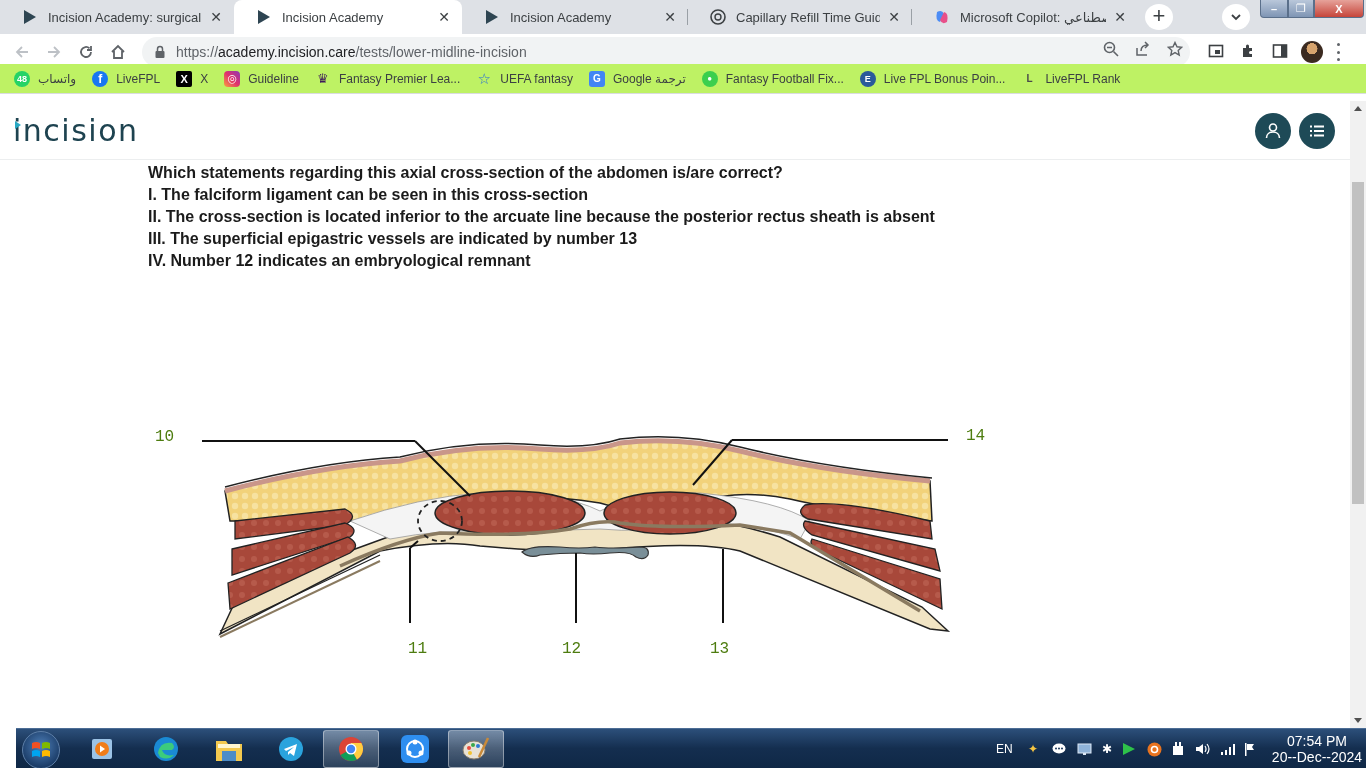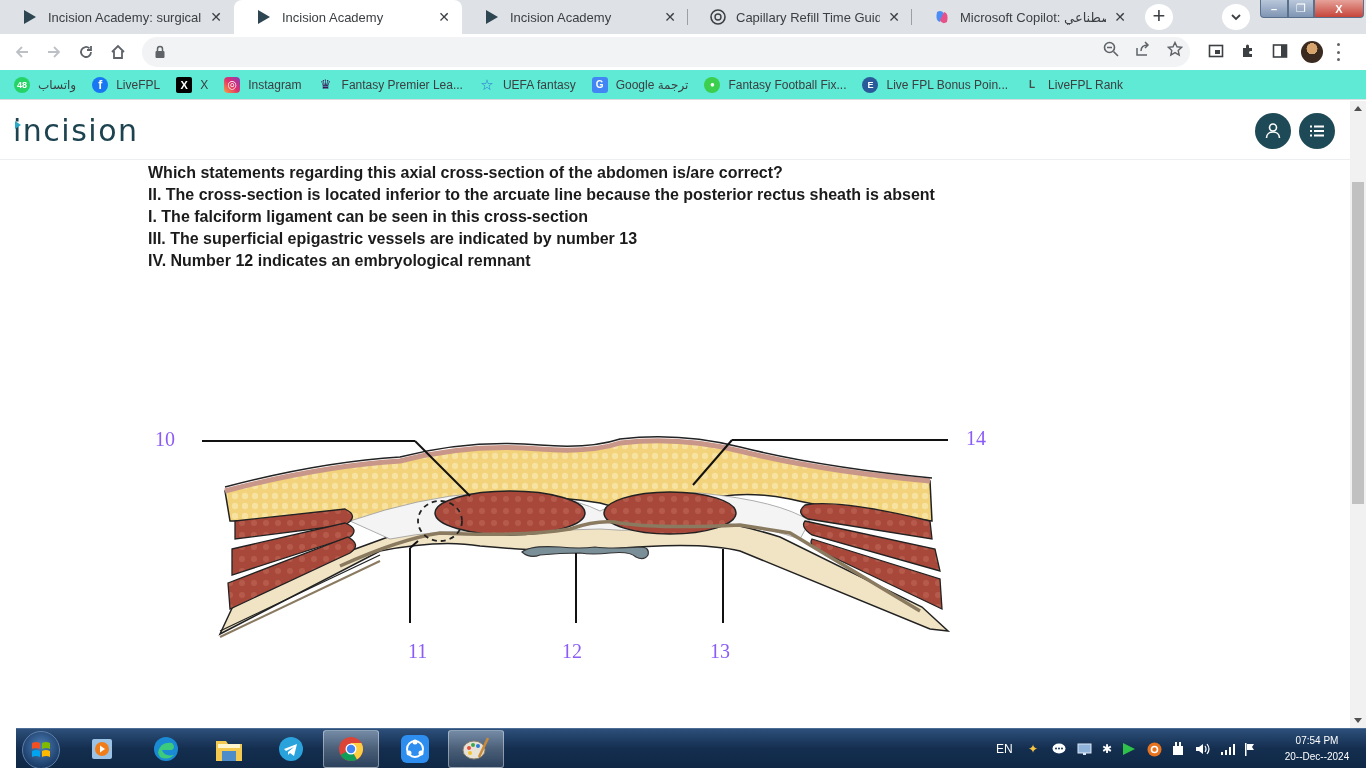--- a/index.html
+++ b/index.html
@@ -30,51 +30,51 @@
   .omnibox .url { margin-left: 10px; font-size: 14px; color: #202124; }
   .omnibox .url .host { color: #202124; }
   .omnibox .url .path { color: #5f6368; }
   .omni-icon { position: absolute; top: 7px; width: 18px; height: 18px; color: #5f6368; font-size: 15px; text-align: center; line-height: 18px; }
   .tb-icon { position: absolute; top: 9px; width: 18px; height: 18px; color: #3c4043; font-size: 15px; text-align: center; line-height: 18px; }
   .profile { position: absolute; left: 1301px; top: 7px; width: 22px; height: 22px; border-radius: 50%; background: radial-gradient(circle at 50% 35%, #d7a46e 0 30%, #3b2a20 31% 100%); }
   .kebab { position: absolute; left: 1335px; top: 9px; width: 6px; height: 18px; display: flex; flex-direction: column; justify-content: space-between; align-items: center; }
   .kebab i { display: block; width: 3px; height: 3px; border-radius: 50%; background: #5f6368; }
 
   
-  .bookmarks { position: absolute; left: 0; top: 70px; width: 1366px; height: 30px; background: #5eead4; border-bottom: 1px solid #dadce0; display: flex; align-items: center; padding-left: 14px; }
+  .bookmarks { position: absolute; left: 0; top: 64px; width: 1366px; height: 30px; background: #bef264; border-bottom: 1px solid #dadce0; display: flex; align-items: center; padding-left: 14px; }
   .bm { display: flex; align-items: center; font-size: 12px; color: #3c4043; margin-right: 16px; white-space: nowrap; }
   .bm .bic { width: 16px; height: 16px; margin-right: 8px; display: inline-flex; align-items: center; justify-content: center; font-size: 9px; font-weight: bold; color: #fff; border-radius: 50%; flex: none; }
 
   
   .page { position: absolute; left: 0; top: 101px; width: 1350px; height: 627px; background: #fff; overflow: hidden; }
   .site-header { position: absolute; left: 0; top: 0; width: 1350px; height: 59px; border-bottom: 1px solid #eceeef; background: #fff; }
   .logo { position: absolute; left: 13px; top: 12px; font-family: "DejaVu Sans", sans-serif; font-size: 30px; letter-spacing: 1.5px; color: #1e4350; font-weight: normal; }
   .logo .dotmark { position: absolute; left: 2px; top: 8px; width: 0; height: 0; border-top: 4px solid transparent; border-bottom: 4px solid transparent; border-left: 6px solid #29a9c4; }
   .hdr-btn { position: absolute; top: 12px; width: 36px; height: 36px; border-radius: 50%; background: #1e4a57; display: flex; align-items: center; justify-content: center; }
 
   .question { position: absolute; left: 148px; top: 61px; font-size: 16px; font-weight: bold; color: #1b1b1b; line-height: 22px; }
   .question div { white-space: nowrap; }
 
   .figure { position: absolute; left: 140px; top: 320px; width: 880px; height: 250px; }
-  .lbl { position: absolute; font-size: 20px; color: #8b5cf6; font-family: Liberation Serif, serif; }
+  .lbl { position: absolute; font-size: 16px; color: #4d7c0f; font-family: Liberation Mono, monospace; }
 
   
   .scrollbar { position: absolute; left: 1350px; top: 101px; width: 16px; height: 627px; background: #f1f1f1; }
   .scrollbar .up { position: absolute; left: 4px; top: 5px; width: 0; height: 0; border-left: 4px solid transparent; border-right: 4px solid transparent; border-bottom: 5px solid #505050; }
   .scrollbar .down { position: absolute; left: 4px; bottom: 5px; width: 0; height: 0; border-left: 4px solid transparent; border-right: 4px solid transparent; border-top: 5px solid #505050; }
   .scrollbar .thumb { position: absolute; left: 2px; top: 81px; width: 12px; height: 322px; background: #c1c1c1; }
 
   
   .taskbar { position: absolute; left: 16px; top: 728px; width: 1366px; height: 40px; background: linear-gradient(#2c4f7a, #142e4f 50%, #0f2846); border-top: 1px solid #4c6d95; }
   .start { position: absolute; left: 6px; top: 2px; width: 38px; height: 38px; border-radius: 50%; background: radial-gradient(circle at 50% 40%, #4e7fb8, #1d3f6b 70%, #0d2440); border: 1px solid #5d7fa8; display: flex; align-items: center; justify-content: center; }
   .tb-app { position: absolute; top: 1px; width: 56px; height: 38px; display: flex; align-items: center; justify-content: center; border-radius: 3px; }
   .tb-app.active { background: linear-gradient(rgba(255,255,255,0.35), rgba(255,255,255,0.12)); border: 1px solid rgba(255,255,255,0.4); }
   .tray { position: absolute; top: 0; height: 40px; display: flex; align-items: center; color: #fff; font-size: 12px; }
   .tray-icon { position: absolute; top: 12px; width: 16px; height: 16px; display: flex; align-items: center; justify-content: center; font-size: 12px; color: #fff; }
-  .clock { position: absolute; left: 1255px; top: 4px; width: 92px; text-align: center; color: #fff; font-size: 10px; line-height: 16px; }
+  .clock { position: absolute; left: 1255px; top: 4px; width: 92px; text-align: center; color: #fff; font-size: 14px; line-height: 16px; }
   .show-desktop { position: absolute; left: 1352px; top: 2px; width: 12px; height: 36px; border: 1px solid #6b86a8; border-radius: 2px; background: linear-gradient(#3d5f88, #1e3b60); }
 </style>
 </head>
 <body>
 
 <div class="tabstrip">
   <div class="tab" style="left:0;width:234px;">
     <span class="fav">
         <span class="play-tri"></span>
       </span>
@@ -156,20 +156,21 @@
         <path d="M2 8L8 2l6 6M4 7v7h8V7" fill="none" stroke="#5f6368" stroke-width="1.8"></path>
       </svg>
   </div>
   <div class="omnibox">
     <span class="lock">
       <svg width="12" height="14" viewBox="0 0 12 14">
           <rect x="1.5" y="6" width="9" height="7" rx="1" fill="#5f6368"></rect>
           <path d="M3.5 6V4a2.5 2.5 0 0 1 5 0v2" fill="none" stroke="#5f6368" stroke-width="1.5"></path>
         </svg>
     </span>
+    <span class="url"><span class="path">https://</span><span class="host">academy.incision.care</span><span class="path">/tests/lower-midline-incision</span></span>
   </div>
   <div class="omni-icon" style="left:1102px;">
     <svg width="16" height="16" viewBox="0 0 16 16">
         <circle cx="6.5" cy="6.5" r="5" fill="none" stroke="#5f6368" stroke-width="1.6"></circle>
         <path d="M4 6.5h5M10.5 10.5L15 15" stroke="#5f6368" stroke-width="1.6"></path>
       </svg>
   </div>
   <div class="omni-icon" style="left:1134px;">
     <svg width="16" height="16" viewBox="0 0 16 16">
         <path d="M2 7v7h10M6 10c0-4 3-6 7-6M10 1l3 3-3 3" fill="none" stroke="#5f6368" stroke-width="1.5"></path>
@@ -213,21 +214,21 @@
   <div class="bm">
     <span class="bic" style="background:#1877f2;font-size:12px;">f</span>
     <span>LiveFPL</span>
   </div>
   <div class="bm">
     <span class="bic" style="background:#000;border-radius:2px;font-size:11px;">X</span>
     <span>X</span>
   </div>
   <div class="bm">
     <span class="bic" style="background:linear-gradient(45deg,#f9a03f,#e1306c,#8a3ab9);border-radius:4px;font-size:11px;">◎</span>
-    <span>Instagram</span>
+    <span>Guideline</span>
   </div>
   <div class="bm">
     <span class="bic" style="background:transparent;color:#3d195b;font-size:13px;">♛</span>
     <span>Fantasy Premier Lea...</span>
   </div>
   <div class="bm">
     <span class="bic" style="background:transparent;color:#2b6fd6;font-size:15px;">☆</span>
     <span>UEFA fantasy</span>
   </div>
   <div class="bm">
@@ -269,22 +270,22 @@
             <rect x="6" y="8" width="10" height="2"></rect>
             <rect x="2" y="12.5" width="2" height="2"></rect>
             <rect x="6" y="12.5" width="10" height="2"></rect>
           </g>
         </svg>
     </div>
   </div>
 
   <div class="question">
     <div>Which statements regarding this axial cross-section of the abdomen is/are correct?</div>
+    <div>I. The falciform ligament can be seen in this cross-section</div>
     <div>II. The cross-section is located inferior to the arcuate line because the posterior rectus sheath is absent</div>
-    <div>I. The falciform ligament can be seen in this cross-section</div>
     <div>III. The superficial epigastric vessels are indicated by number 13</div>
     <div>IV. Number 12 indicates an embryological remnant</div>
   </div>
 
   <div class="figure">
     <svg width="880" height="250" viewBox="0 0 880 250">
       <defs>
         <pattern id="fatpat" width="10" height="10" patternUnits="userSpaceOnUse">
           <rect width="10" height="10" fill="#f2d27a"></rect>
           <circle cx="5" cy="5" r="3.2" fill="#f7e2a0"></circle>

